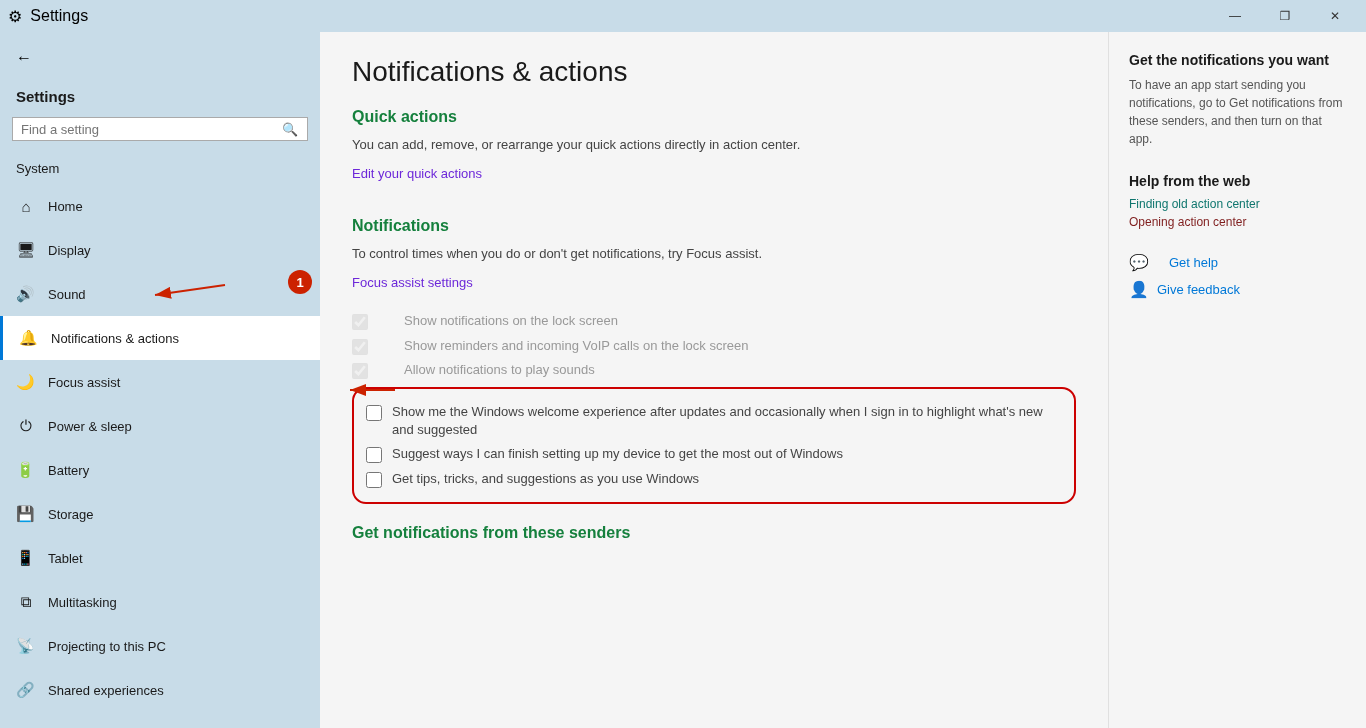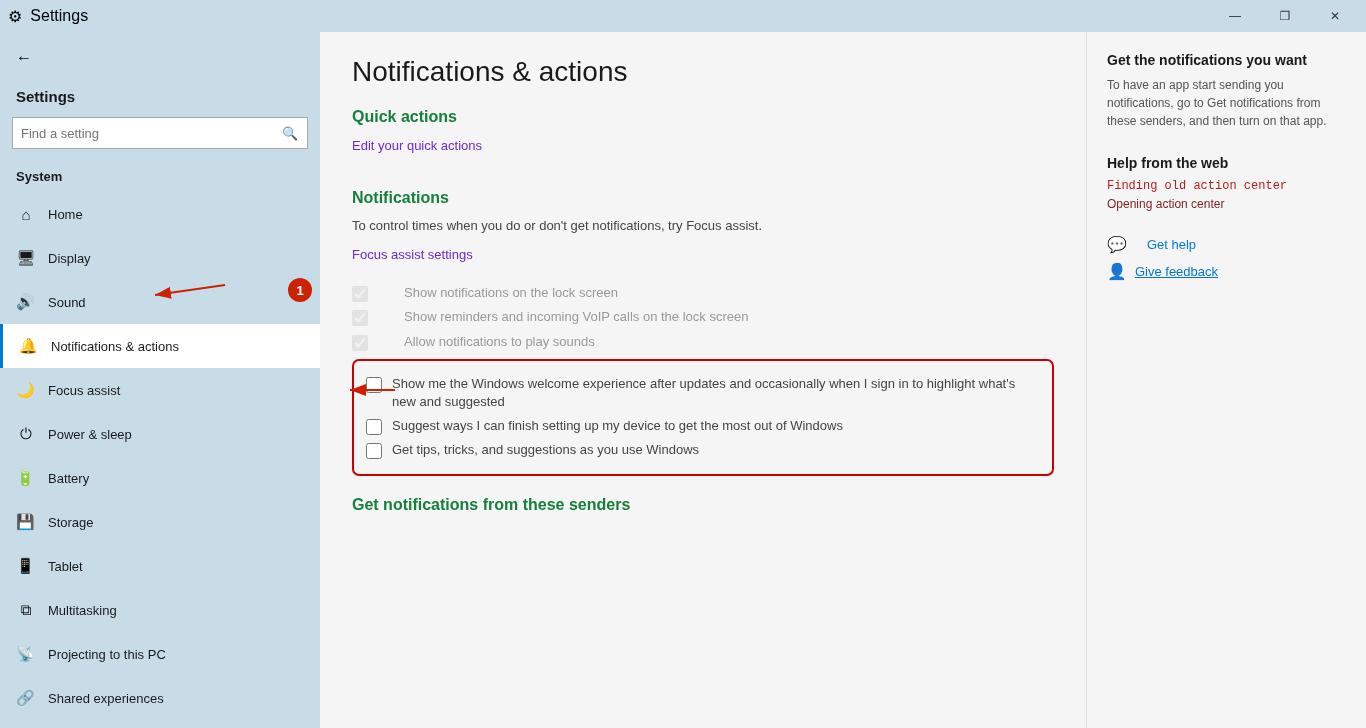--- a/index.html
+++ b/index.html
@@ -19,37 +19,37 @@
     
     
     .sidebar {
       width: 320px; background: #c8dce8; display: flex; flex-direction: column;
       flex-shrink: 0; overflow-y: auto;
     }
     .sidebar-back { display: flex; align-items: center; height: 48px; padding: 0 16px; cursor: pointer; }
     .sidebar-app-title { padding: 8px 16px 12px; font-size: 15px; font-weight: 600; color: #1a1a1a; }
     .search-box {
       margin: 0 12px 12px; display: flex; align-items: center;
-      background: white; border: 1px solid #aaa; height: 32px; padding: 0 8px;
+      background: white; border: 1px solid #aaa; height: 24px; padding: 0 8px;
     }
     .search-box input { border: none; outline: none; flex: 1; font-size: 13px; background: transparent; }
     .search-icon { color: #666; font-size: 13px; }
-    .sidebar-section-title { padding: 8px 16px; font-size: 13px; font-weight: 700; color: #1a1a1a; }
+    .sidebar-section-title { padding: 8px 16px; font-size: 13px; font-weight: 400; color: #1a1a1a; }
     .sidebar-item {
       display: flex; align-items: center; gap: 12px; padding: 10px 16px;
       cursor: pointer; font-size: 13px; color: #1a1a1a; height: 44px;
     }
     .sidebar-item.active { background: white; border-left: 3px solid #0078d7; }
     .sidebar-item .item-icon { width: 20px; text-align: center; font-size: 15px; flex-shrink: 0; }
     .sidebar-item .item-label { font-size: 13px; }
     
     
     .content-area { flex: 1; display: flex; overflow: hidden; }
     .main-content { flex: 1; padding: 24px 32px; overflow-y: auto; background: #f5f5f5; }
-    .right-panel { width: 280px; padding: 20px; background: #f5f5f5; border-left: 1px solid #e0e0e0; overflow-y: auto; }
+    .right-panel { width: 258px; padding: 20px; background: #f5f5f5; border-left: 1px solid #e0e0e0; overflow-y: auto; }
     
     .page-title { font-size: 28px; font-weight: 300; color: #1a1a1a; margin-bottom: 20px; }
     .section-title { font-size: 16px; font-weight: 600; color: #15803d; margin-bottom: 10px; margin-top: 20px; }
     
     .description { font-size: 13px; color: #444; margin-bottom: 10px; line-height: 1.4; }
     .link { color: #6d28d9; font-size: 13px; cursor: pointer; text-decoration: none; display: inline-block; margin-bottom: 16px; }
     
     
     .toggle-row { display: flex; align-items: center; gap: 12px; margin: 12px 0; }
     .toggle {
@@ -65,21 +65,21 @@
     
     
     .checkbox-row { display: flex; align-items: flex-start; gap: 10px; margin: 6px 0; }
     .checkbox-row input[type=checkbox] { margin-top: 2px; width: 16px; height: 16px; cursor: pointer; flex-shrink: 0; }
     .checkbox-label { font-size: 13px; color: #444; line-height: 1.4; }
     .checkbox-row.disabled .checkbox-label { color: #999; margin-left: 26px; }
     .checkbox-row.disabled input { opacity: 0.5; }
     
     
     .highlight-box {
-      border: 2px solid #cc0000; border-radius: 7px; padding: 8px 12px;
+      border: 2px solid #cc0000; border-radius: 14px; padding: 8px 12px;
       margin: 8px 0; background: transparent;
     }
     
     
     .right-panel-section { margin-bottom: 24px; }
     .right-panel-heading { font-size: 14px; font-weight: 600; color: #1a1a1a; margin-bottom: 8px; }
     .right-panel-text { font-size: 12px; color: #555; line-height: 1.5; margin-bottom: 25px; }
     .right-panel-link { color: #0078d7; font-size: 12px; cursor: pointer; display: block; margin-bottom: 4px; }
     .right-panel-action { display: flex; align-items: center; gap: 8px; margin-bottom: 8px; cursor: pointer; }
     .right-panel-action span { color: #0078d7; font-size: 13px; }
@@ -171,20 +171,21 @@
       <span class="item-label">Shared experiences</span>
     </div>
   </div>
 
   <div class="content-area">
     <div class="main-content">
       <h1 class="page-title">Notifications &amp; actions</h1>
 
       <div>
         <div class="section-title">Quick actions</div>
+        <p class="description">You can add, remove, or rearrange your quick actions directly in action center.</p>
         <a class="link">Edit your quick actions</a>
       </div>
 
       <div style="position:relative;">
         <div class="section-title">Notifications</div>
 
 
         <p class="description">To control times when you do or don't get notifications, try Focus assist.</p>
         <a class="link">Focus assist settings</a>
 
@@ -225,32 +226,32 @@
     </div>
 
     <div class="right-panel">
       <div class="right-panel-section">
         <div class="right-panel-heading">Get the notifications you want</div>
         <p class="right-panel-text">To have an app start sending you notifications, go to Get notifications from these senders, and then turn on that app.</p>
       </div>
 
       <div class="right-panel-section">
         <div class="right-panel-heading">Help from the web</div>
-        <a class="right-panel-link" style="color: #b91c1c; text-decoration: none; font-family: Liberation Mono, monospace;">Finding old action center</a>
+        <a class="right-panel-link" style="color: #0f766e; text-decoration: none;">Finding old action center</a>
         <a class="right-panel-link" style="color: #7f1d1d; text-decoration: none;">Opening action center</a>
       </div>
 
       <div class="right-panel-section">
         <div class="right-panel-action">
           <span class="action-icon">💬</span>
           <span style="color: rgb(0, 120, 215); margin-left: 12px;">Get help</span>
         </div>
         <div class="right-panel-action">
           <span class="action-icon">👤</span>
-          <span style="color: rgb(0, 120, 215); text-decoration: underline;">Give feedback</span>
+          <span style="color: rgb(0, 120, 215);">Give feedback</span>
         </div>
       </div>
     </div>
   </div>
 </div>
 
 <svg style="position:fixed; top:0; left:0; width:1366px; height:728px; pointer-events:none; z-index:100;">
 
   <defs>
     <marker id="arrowhead" markerWidth="8" markerHeight="6" refX="8" refY="3" orient="auto">

